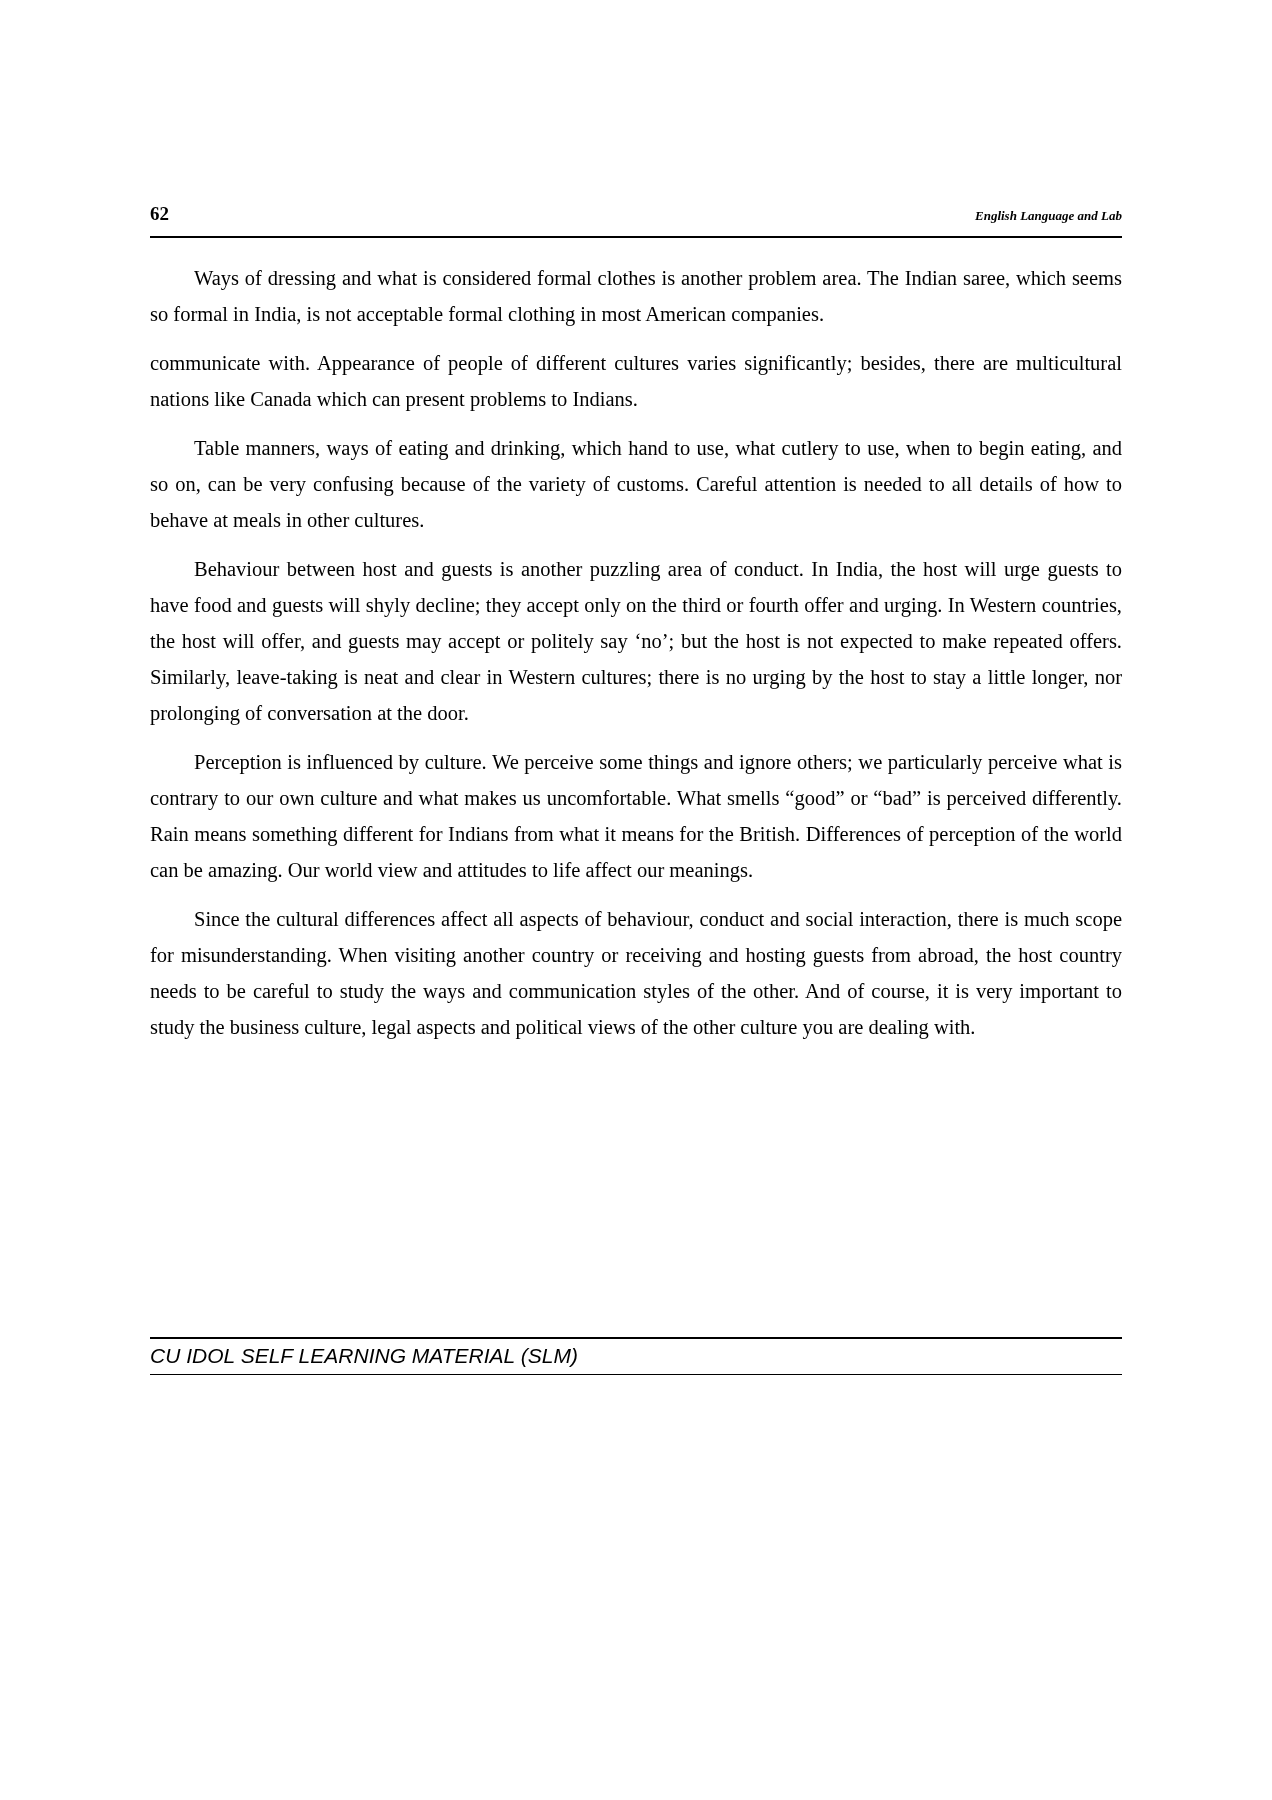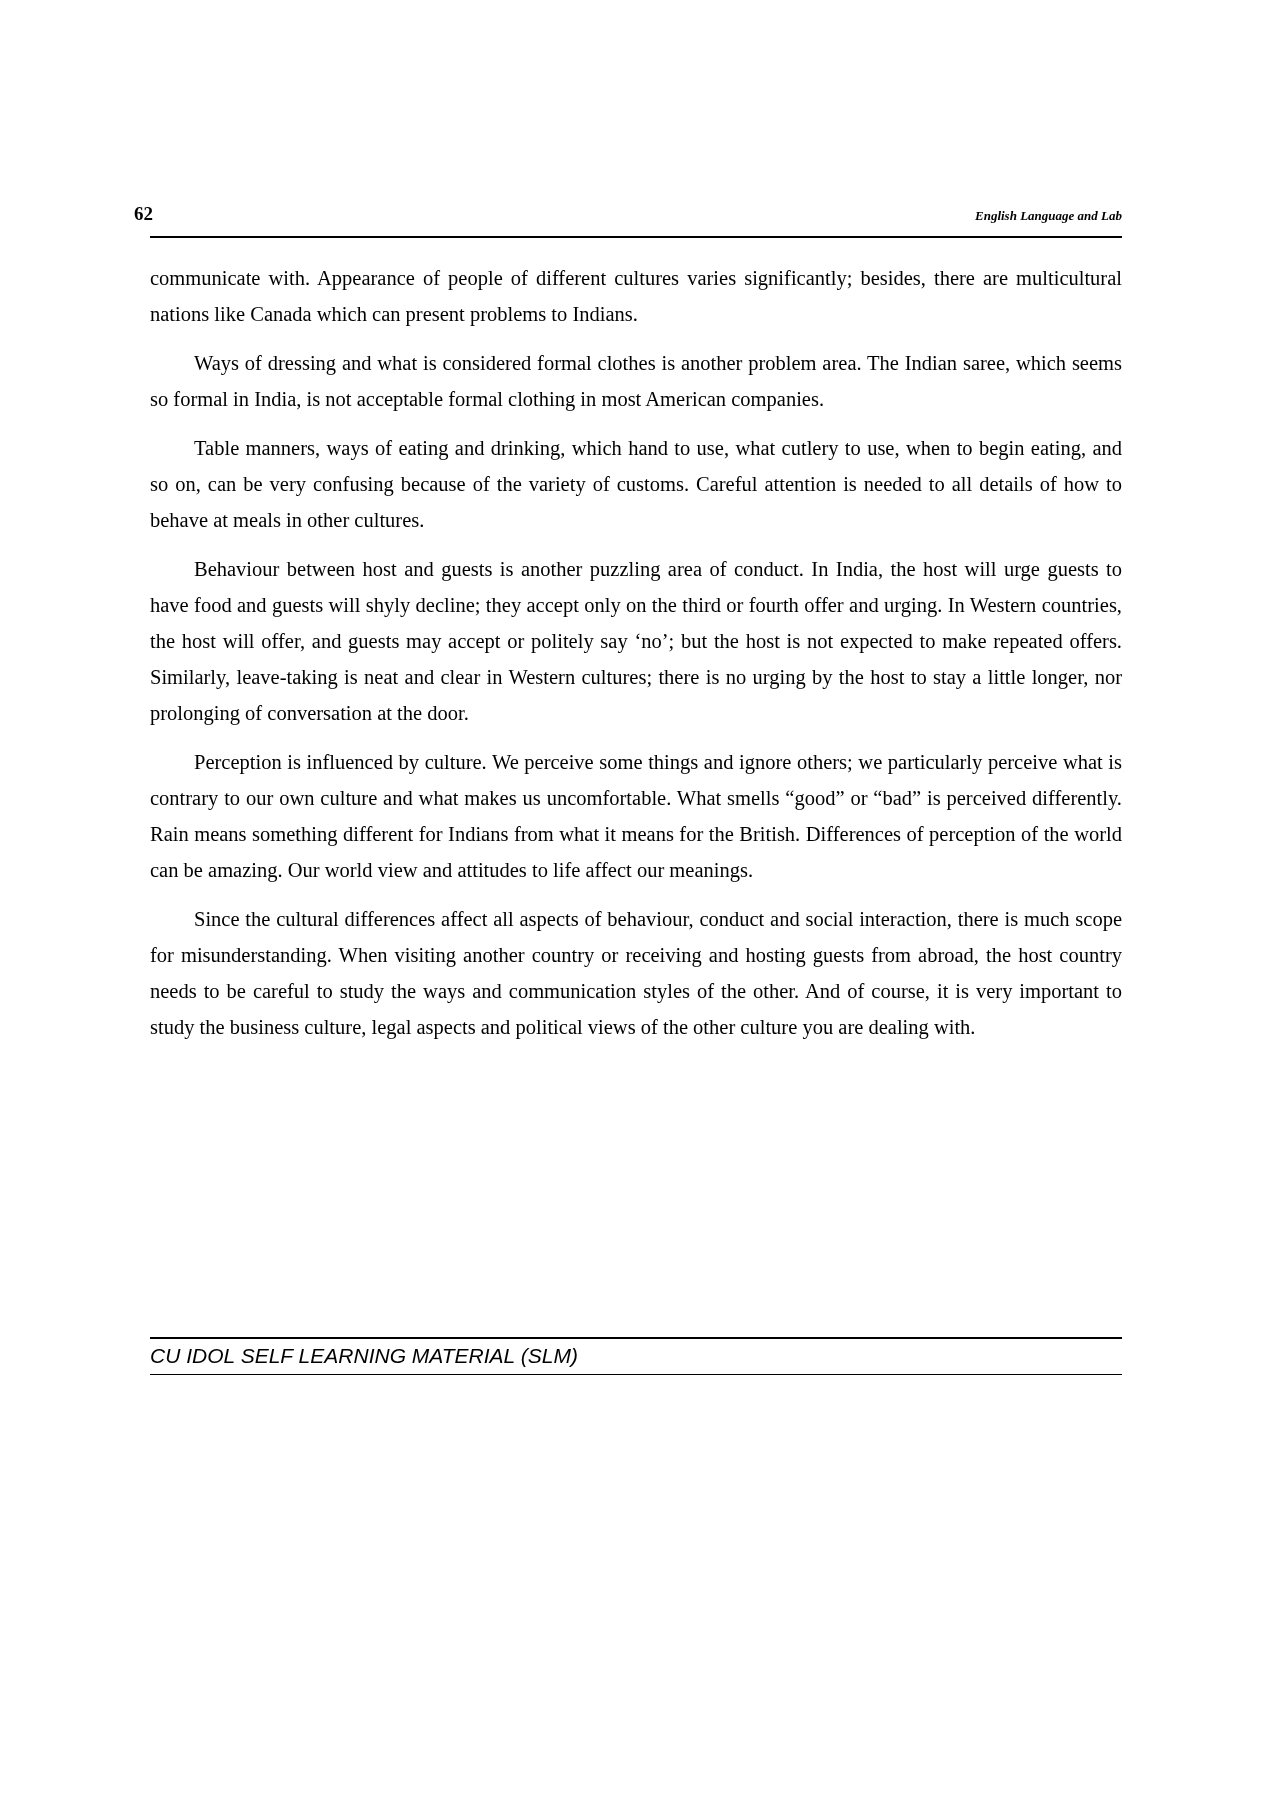--- a/index.html
+++ b/index.html
@@ -9,21 +9,21 @@
     width: 1272px;
     height: 1800px;
     margin: 0 auto;
     background: #ffffff;
     color: #000000;
     font-family: "Liberation Serif", serif;
     overflow: hidden;
   }
   .header {
     position: absolute;
-    left: 134px;
+    left: 150px;
     right: 150px;
     top: 203px;
     display: flex;
     justify-content: space-between;
     align-items: baseline;
   }
   .page-number {
     font-weight: bold;
     font-size: 19px;
   }
@@ -71,22 +71,22 @@
 <body>
 
 <div class="page">
   <div class="header">
     <span class="page-number">62</span>
     <span class="book-title">English Language and Lab</span>
   </div>
   <div class="header-rule"></div>
 
   <div class="body-text">
+      <p class="para indent"><span>Ways of dressing and what is considered formal clothes is another problem area. The Indian saree, which seems so formal in India, is not acceptable formal clothing in most American companies.</span></p>
       <p class="para"><span>communicate with. Appearance of people of different cultures varies significantly; besides, there are multicultural nations like Canada which can present problems to Indians.</span></p>
-      <p class="para indent"><span>Ways of dressing and what is considered formal clothes is another problem area. The Indian saree, which seems so formal in India, is not acceptable formal clothing in most American companies.</span></p>
       <p class="para indent"><span class="bold">Table manners</span><span>, ways of eating and drinking, which hand to use, what cutlery to use, when to begin eating, and so on, can be very confusing because of the variety of customs. Careful attention is needed to all details of how to behave at meals in other cultures.</span></p>
       <p class="para indent"><span class="bold">Behaviour between host and guests</span><span> is another puzzling area of conduct. In India, the host will urge guests to have food and guests will shyly decline; they accept only on the third or fourth offer and urging. In Western countries, the host will offer, and guests may accept or politely say ‘no’; but the host is not expected to make repeated offers. Similarly, </span><span class="bold">leave-taking</span><span> is neat and clear in Western cultures; there is no urging by the host to stay a little longer, nor prolonging of conversation at the door.</span></p>
       <p class="para indent"><span class="bold">Perception</span><span> is influenced by culture. We perceive some things and ignore others; we particularly perceive what is contrary to our own culture and what makes us uncomfortable. What smells “good” or “bad” is perceived differently. Rain means something different for Indians from what it means for the British. Differences of perception of the world can be amazing. Our world view and attitudes to life affect our meanings.</span></p>
       <p class="para indent"><span>Since the cultural differences affect all aspects of behaviour, conduct and social interaction, there is much scope for misunderstanding. When visiting another country or receiving and hosting guests from abroad, the host country needs to be careful to study the ways and communication styles of the other. And of course, it is very important to study the business culture, legal aspects and political views of the other culture you are dealing with.</span></p>
     </div>
 
   <div class="footer">
     <div class="footer-rule-top"></div>
     <div class="footer-text">CU IDOL SELF LEARNING MATERIAL (SLM)</div>
     <div class="footer-rule-bottom"></div>

